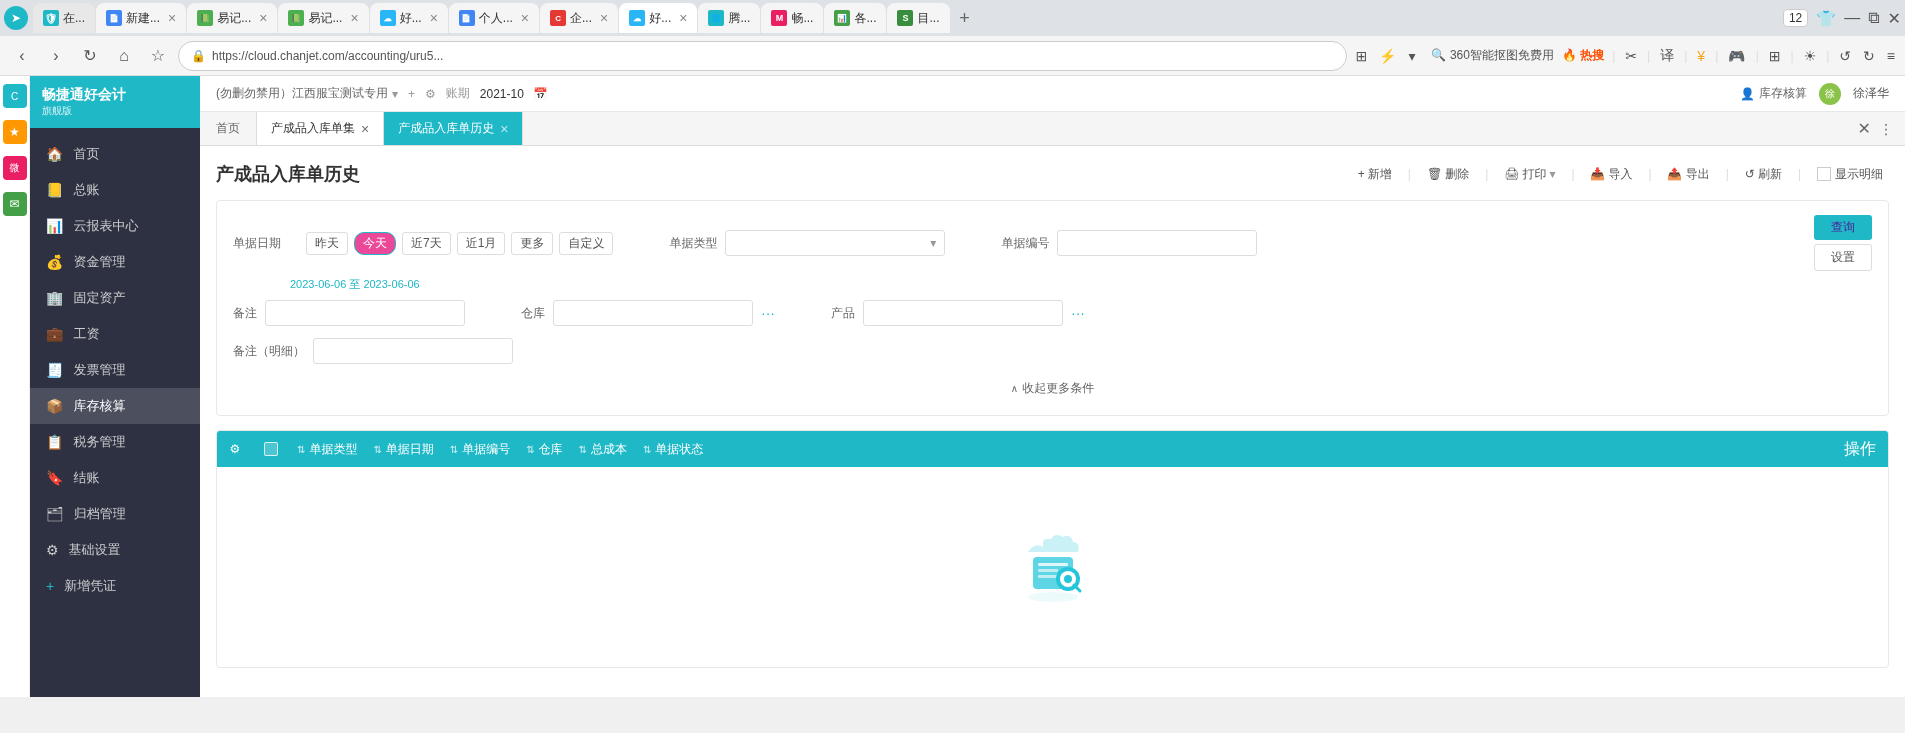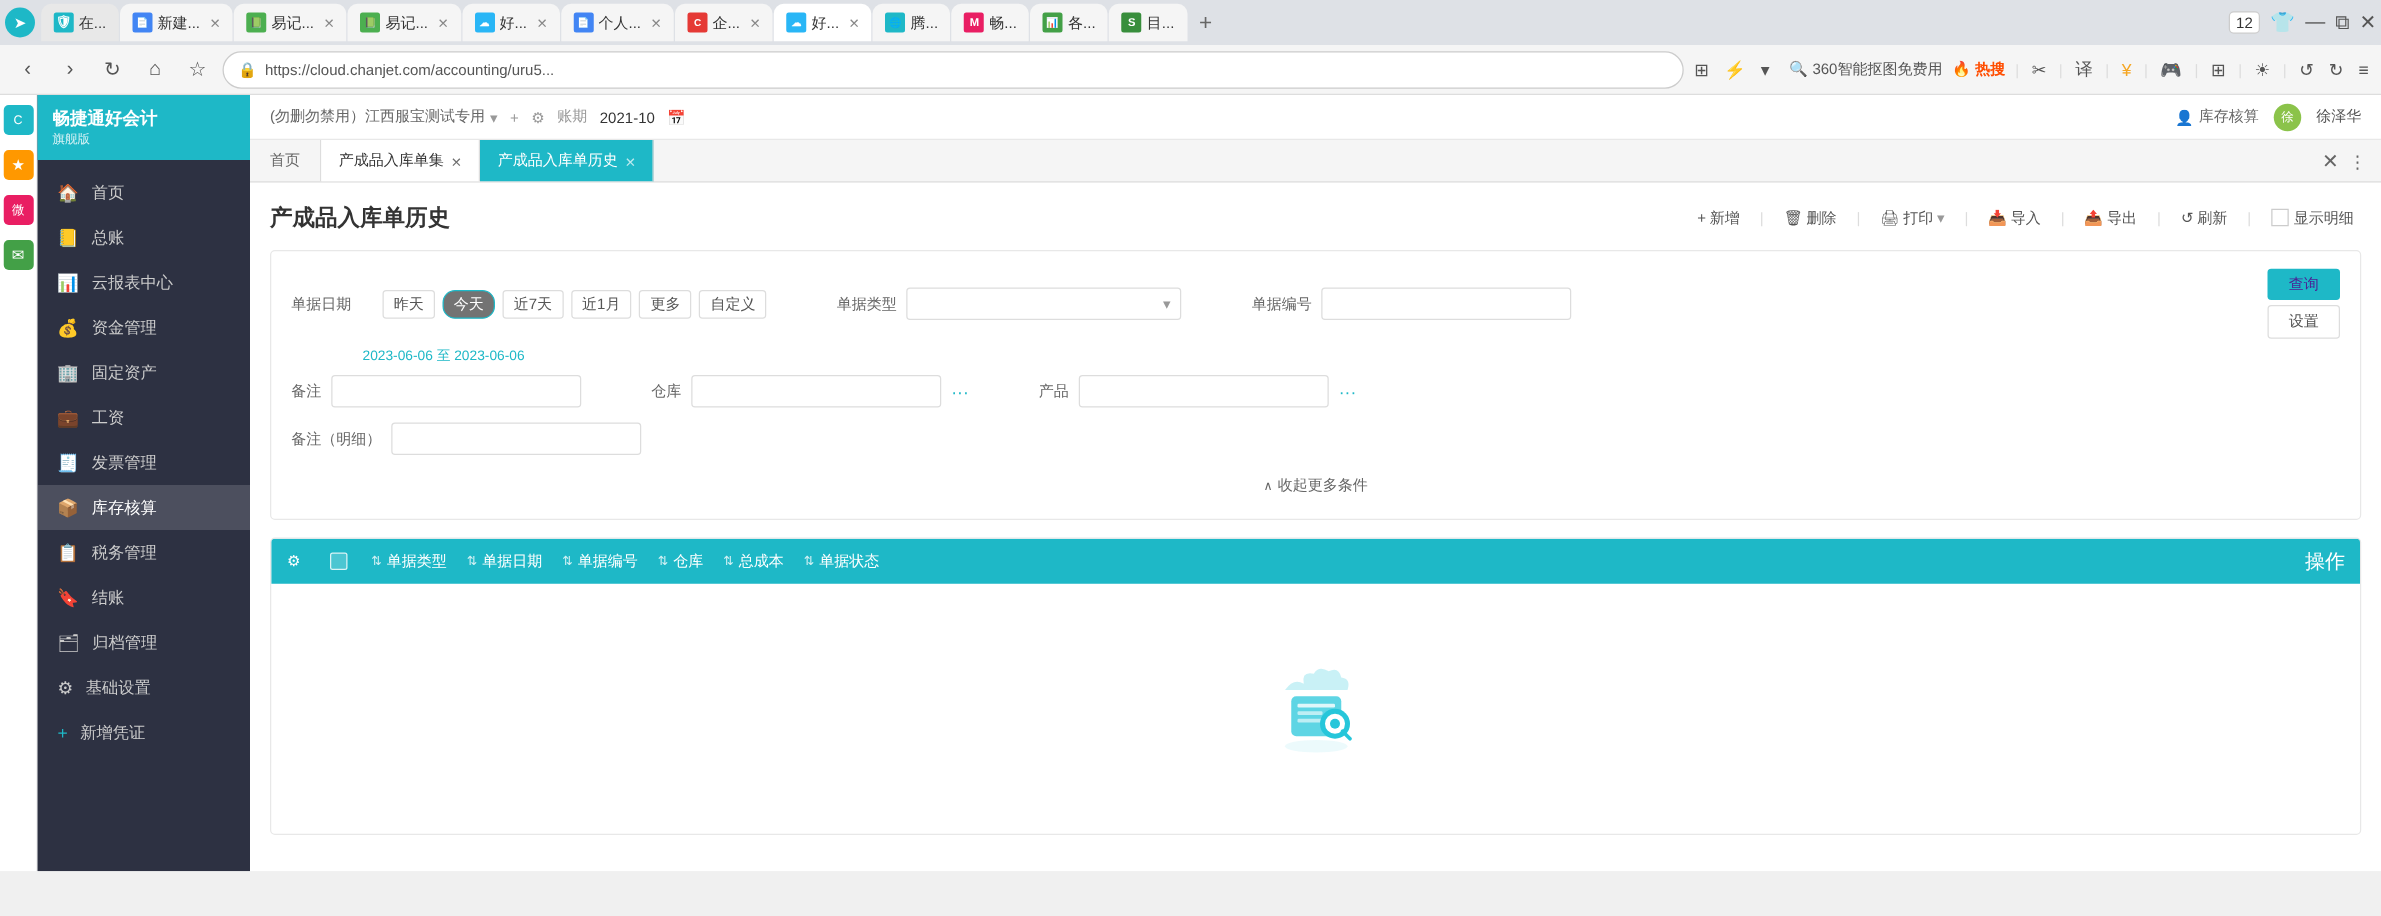--- a/index.html
+++ b/index.html
@@ -71,21 +71,21 @@
     .action-sep { color: #ddd; }
     .show-cols-check { width: 14px; height: 14px; border: 1px solid #ccc; background: #fff; }
 
     
     .filter-panel { border: 1px solid #e8e8e8; border-radius: 4px; padding: 14px 16px; margin-bottom: 14px; }
     .filter-row { display: flex; align-items: center; margin-bottom: 12px; gap: 16px; }
     .filter-field { display: flex; align-items: center; gap: 8px; }
     .filter-label { color: #666; font-size: 12px; white-space: nowrap; }
     .date-filter { display: flex; align-items: center; gap: 6px; font-size: 12px; margin-left: 17px; }
     .date-btn { padding: 2px 8px; border: 1px solid #ddd; border-radius: 3px; cursor: pointer; color: #555; background: #fff; }
-    .date-btn.active { background: #737373; color: #fff; border-color: #1eb8c7; border-radius: 10px; }
+    .date-btn.active { background: #ec4899; color: #fff; border-color: #1eb8c7; border-radius: 10px; }
     .date-range-text { color: #1eb8c7; font-size: 11px; }
     .filter-input { height: 26px; border: 1px solid #ddd; border-radius: 3px; padding: 0 8px; font-size: 12px; min-width: 160px; }
     .filter-select { height: 26px; border: 1px solid #ddd; border-radius: 3px; padding: 0 8px; font-size: 12px; min-width: 200px; display: flex; align-items: center; justify-content: space-between; cursor: pointer; background: #fff; }
     .filter-select-arrow { color: #999; }
     .filter-dots { color: #1eb8c7; font-size: 14px; cursor: pointer; }
     .collapse-btn { display: flex; align-items: center; justify-content: center; gap: 4px; color: #666; font-size: 12px; cursor: pointer; padding: 4px 0; }
     .collapse-chevron { font-size: 10px; }
 
     
     .table-wrap { border: 1px solid #e8e8e8; border-radius: 4px; overflow: hidden; }

